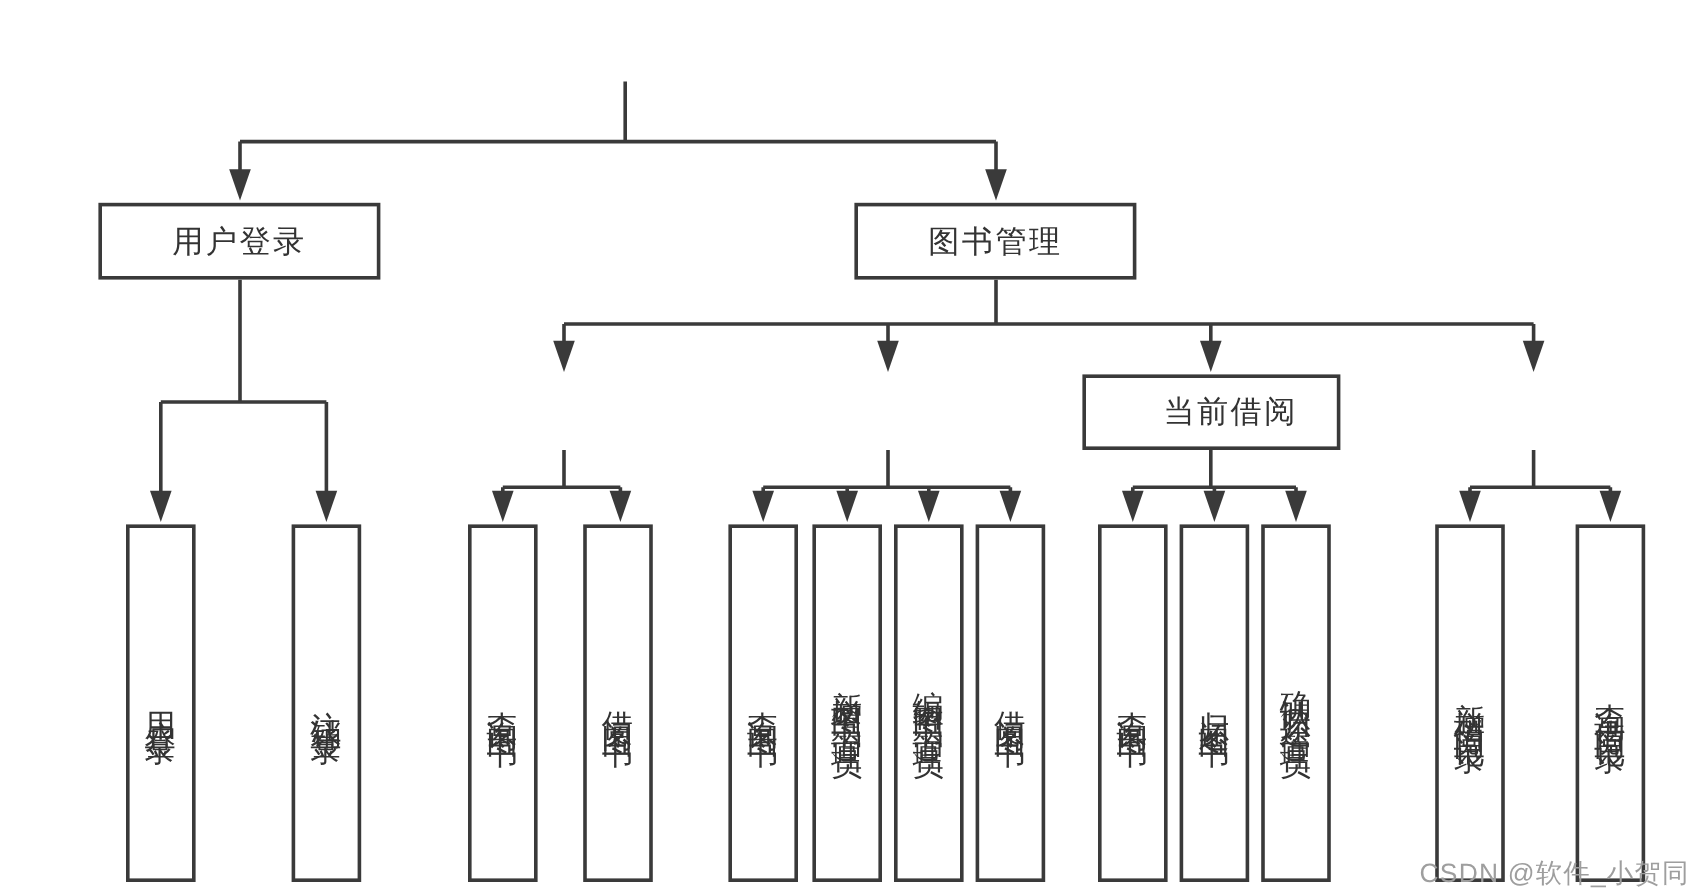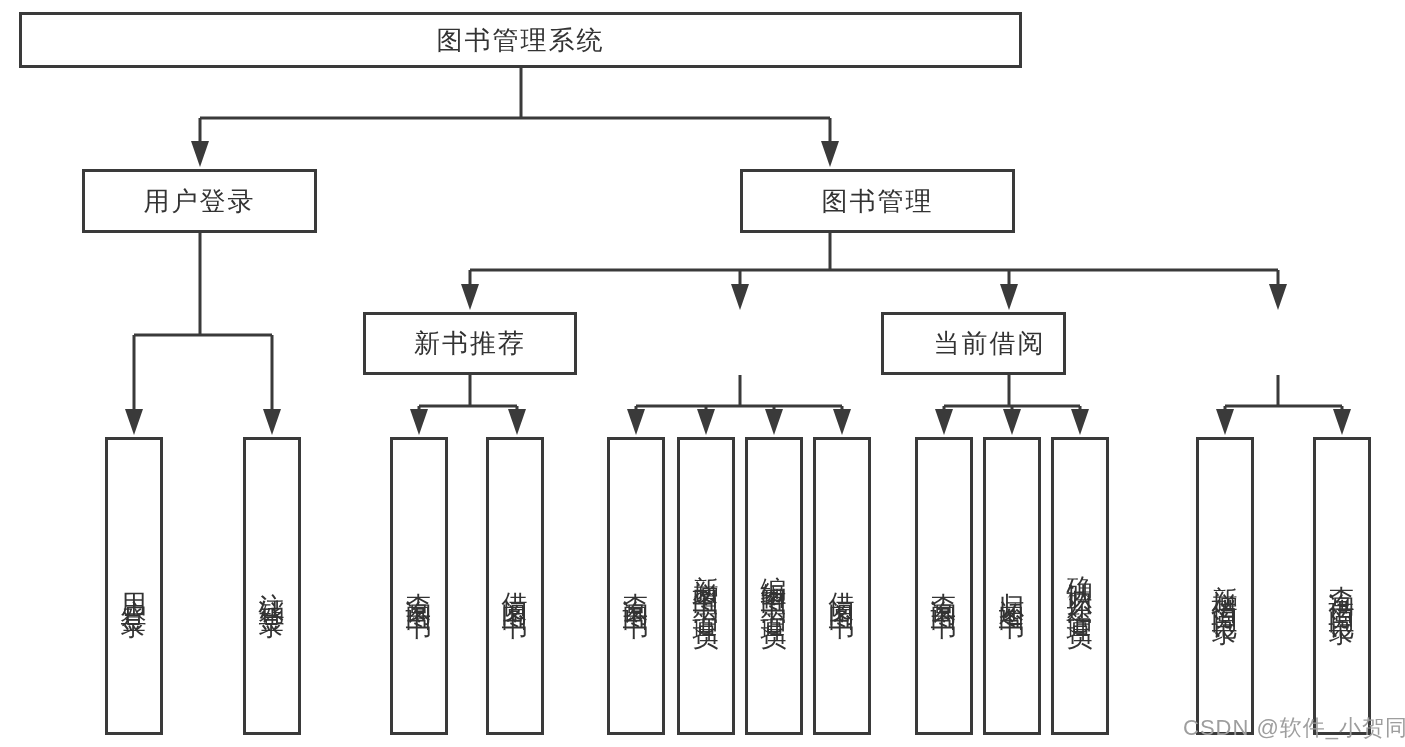--- a/index.html
+++ b/index.html
@@ -82,27 +82,25 @@
       <polygon points="765,409 783,409 774,435"></polygon>
       <polygon points="833,409 851,409 842,435"></polygon>
       <polygon points="935,409 953,409 944,435"></polygon>
       <polygon points="1003,409 1021,409 1012,435"></polygon>
       <polygon points="1071,409 1089,409 1080,435"></polygon>
       <polygon points="1216,409 1234,409 1225,435"></polygon>
       <polygon points="1333,409 1351,409 1342,435"></polygon>
     </g>
   </svg>
 
-  <div class="node" style="left:19px; top:12px; width:1003px; height:56px;">图书管理系统</div>
 
   <div class="node" style="left:82px; top:169px; width:235px; height:64px;">用户登录</div>
-  <div class="node" style="left:740px; top:169px; width:275px; height:64px;">图书管理</div>
+  <div class="node" style="left:712px; top:169px; width:235px; height:64px;">图书管理</div>
 
-  <div class="node" style="left:363px; top:312px; width:214px; height:63px;">新书推荐</div>
-  <div class="node" style="left:881px; top:312px; width:185px; height:63px;padding-left:32px;">当前借阅</div>
+  <div class="node" style="left:902px; top:312px; width:215px; height:63px;padding-left:32px;">当前借阅</div>
 
   <div class="node leaf" style="left:105px; top:437px; width:58px; height:298px;">
     <span class="vtext">用户登录</span>
   </div>
   <div class="node leaf" style="left:243px; top:437px; width:58px; height:298px;">
     <span class="vtext">注销登录</span>
   </div>
 
   <div class="node leaf" style="left:390px; top:437px; width:58px; height:298px;">
     <span class="vtext">查询图书</span>

